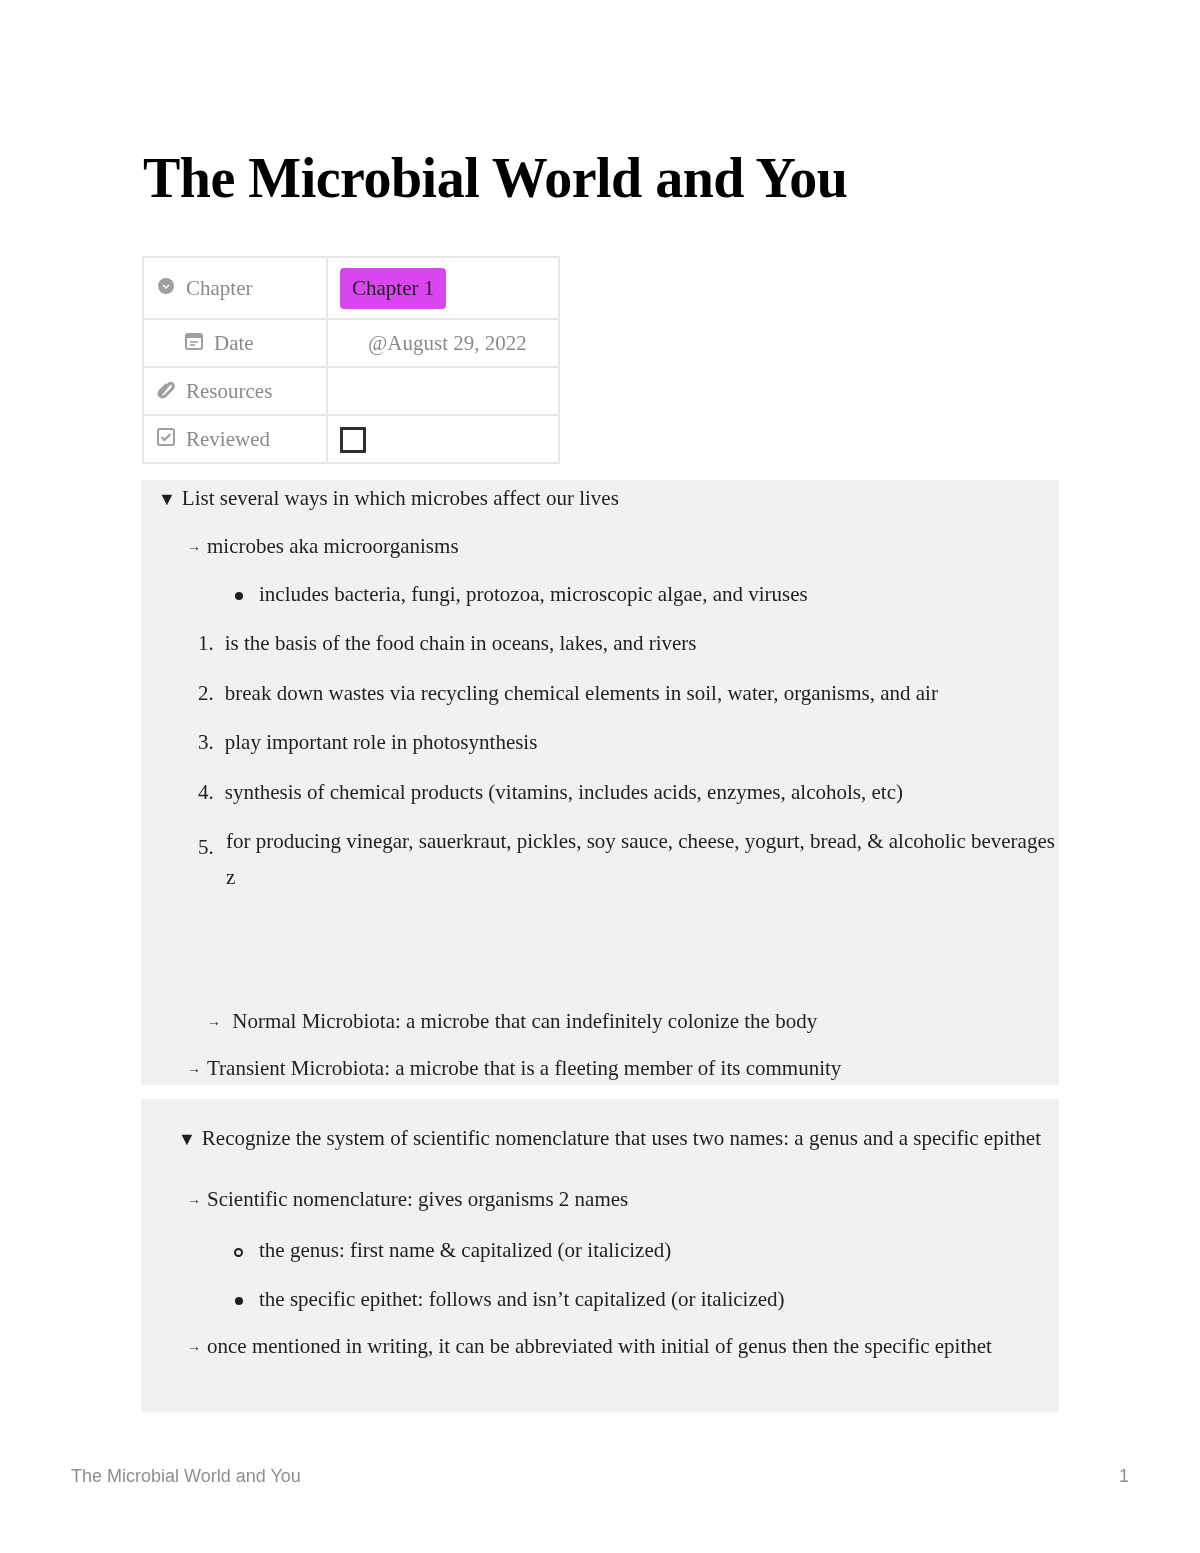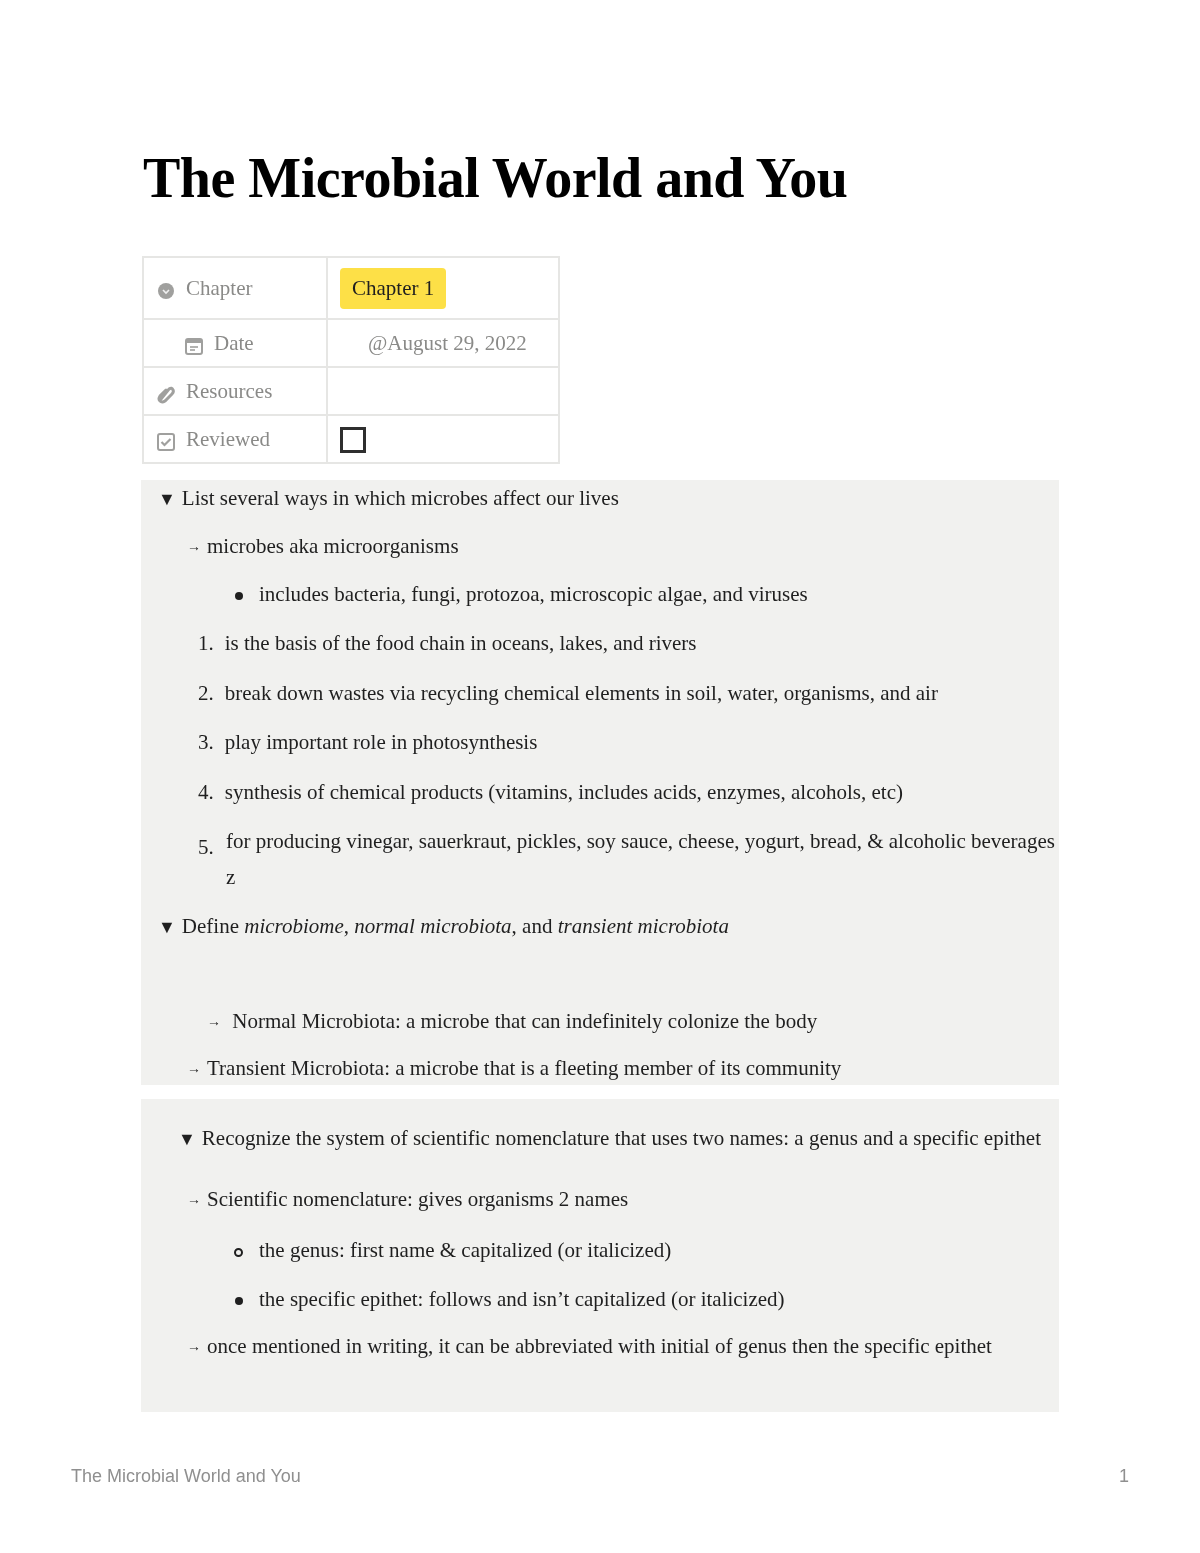--- a/index.html
+++ b/index.html
@@ -23,24 +23,24 @@
       border: 2px solid #e6e6e4;
       padding: 0 12px;
       vertical-align: middle;
     }
     .props td.key { width: 130px; color: #8a8a88; }
     .props td.val { width: 178px; color: #8a8a88; }
     .props tr.r0 td { height: 60px; }
     .props tr.r1 td { height: 46px; padding-left: 40px; }
     .props tr.r2 td { height: 46px; }
     .props tr.r3 td { height: 46px; }
-    .key-inner { display: flex; align-items: flex-end; gap: 10px; }
+    .key-inner { display: flex; align-items: flex-start; gap: 10px; }
     .key-inner svg { flex: none; }
     .tag {
-      display: inline-block; background: #fde047; color: #1f1f1f;
+      display: inline-block; background: #d946ef; color: #1f1f1f;
       border-radius: 4px; padding: 8px 12px; font-size: 21px;
     }
     .checkbox {
       display: inline-block; width: 20px; height: 20px;
       border: 3px solid #2f2f2f; vertical-align: middle;
     }
     .toggle {
       position: absolute; left: 141px; width: 918px;
       background: #f1f1ef;
       font-size: 21px; line-height: 24px;
@@ -145,23 +145,20 @@
   <div class="line" style="left:57px; top:300px;">
     <span style="margin-right:11px;">4.</span><span>synthesis of chemical products (vitamins, includes acids, enzymes, alcohols, etc)</span>
   </div>
   <div class="line wrap" style="left:57px; top:349px; width:860px; line-height:36px;">
     <span class="num" style="left:0; top:0;">5.</span>
     <div style="margin-left:28px; margin-top:-6px;">for producing vinegar, sauerkraut, pickles, soy sauce, cheese, yogurt, bread, &amp; alcoholic beverages z</div>
   </div>
 </div>
 
 <div class="toggle" style="top:908px; height:177px;">
-  <div class="line" style="left:17px; top:6px;">
-    <span class="tri">▼</span><span>Define </span><em>microbiome</em><span>, </span><em>normal microbiota</em><span>, and </span><em>transient microbiota</em>
-  </div>
   <div class="line" style="left:46px; top:101px;margin-left:20px;">
     <span class="arrow">→</span><span style="white-space:pre;"> Normal Microbiota: a microbe that can indefinitely colonize the body</span>
   </div>
   <div class="line" style="left:46px; top:148px;">
     <span class="arrow">→</span><span>Transient Microbiota: a microbe that is a fleeting member of its community</span>
   </div>
 </div>
 
 <div class="toggle" style="top:1099px; height:313px;">
   <div class="line wrap" style="left:17px; top:16px; width:895px; line-height:46px;margin-left:20px;">

